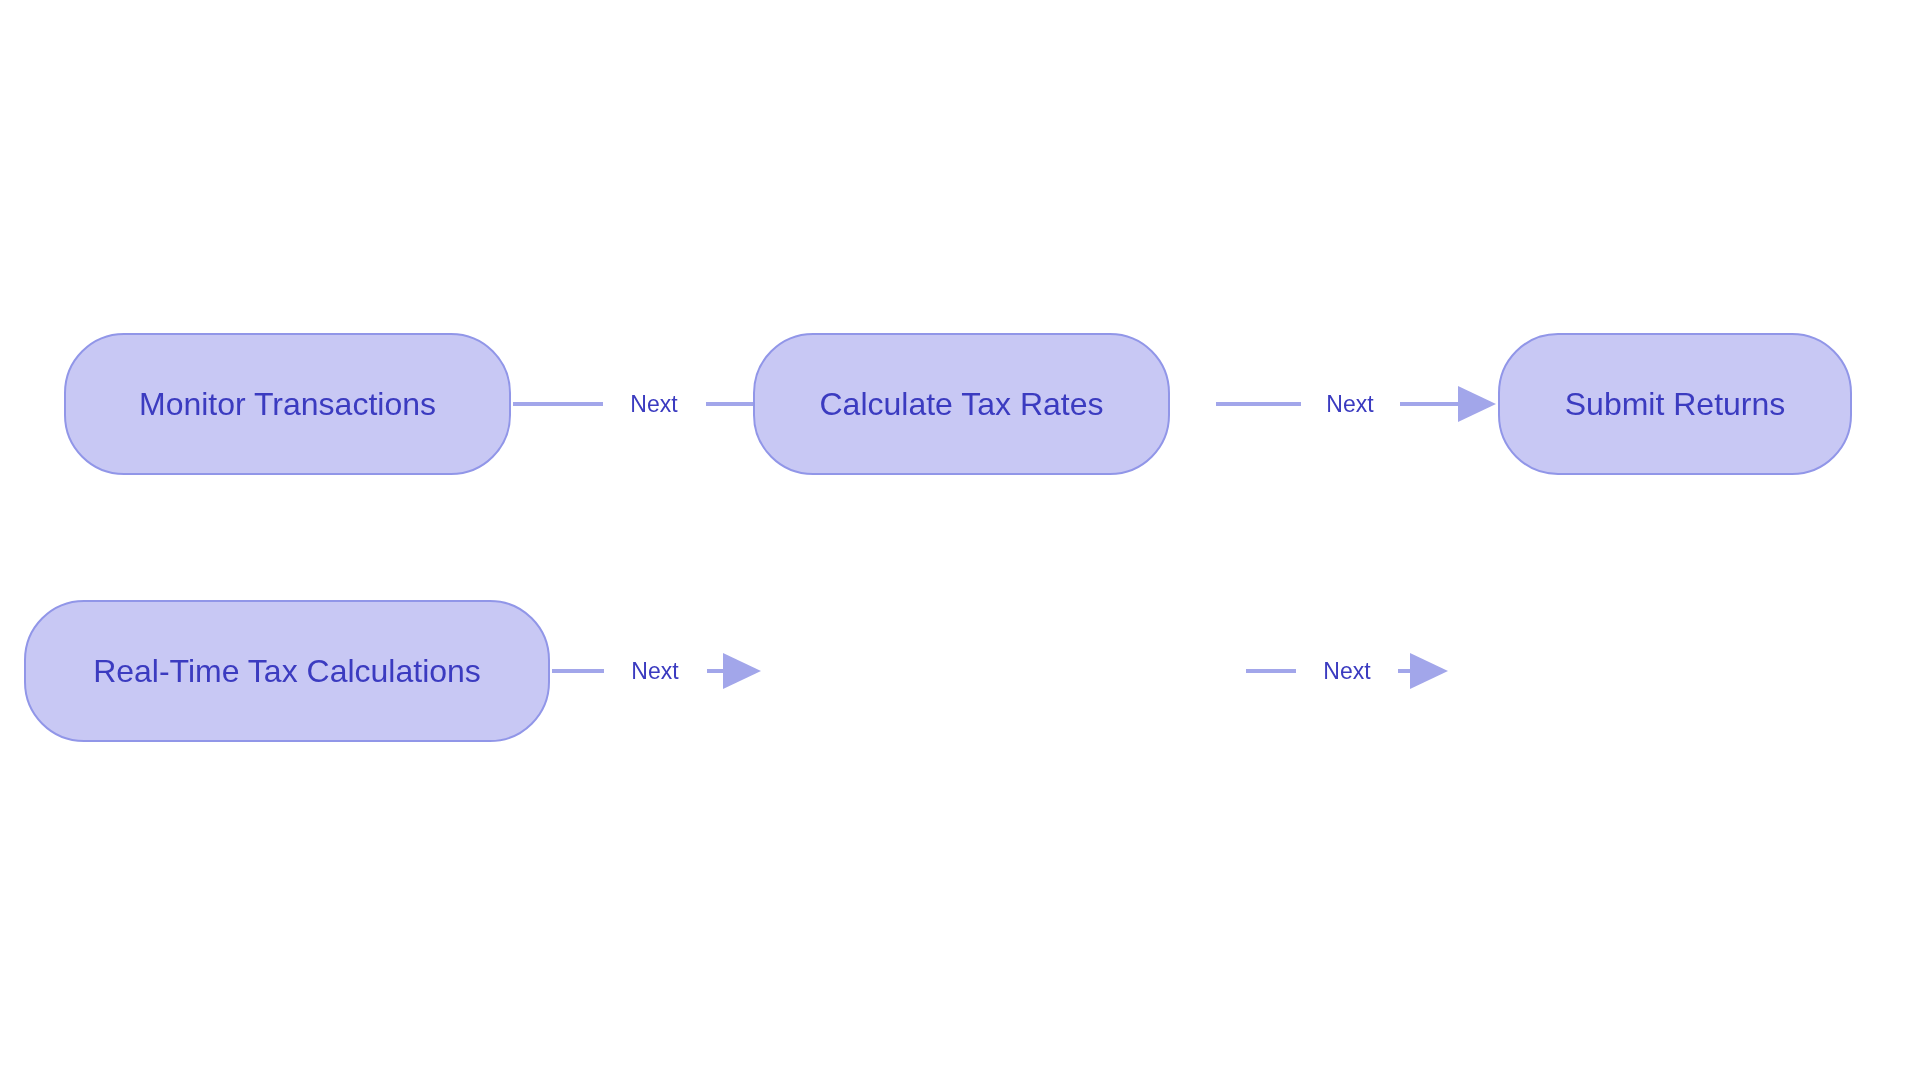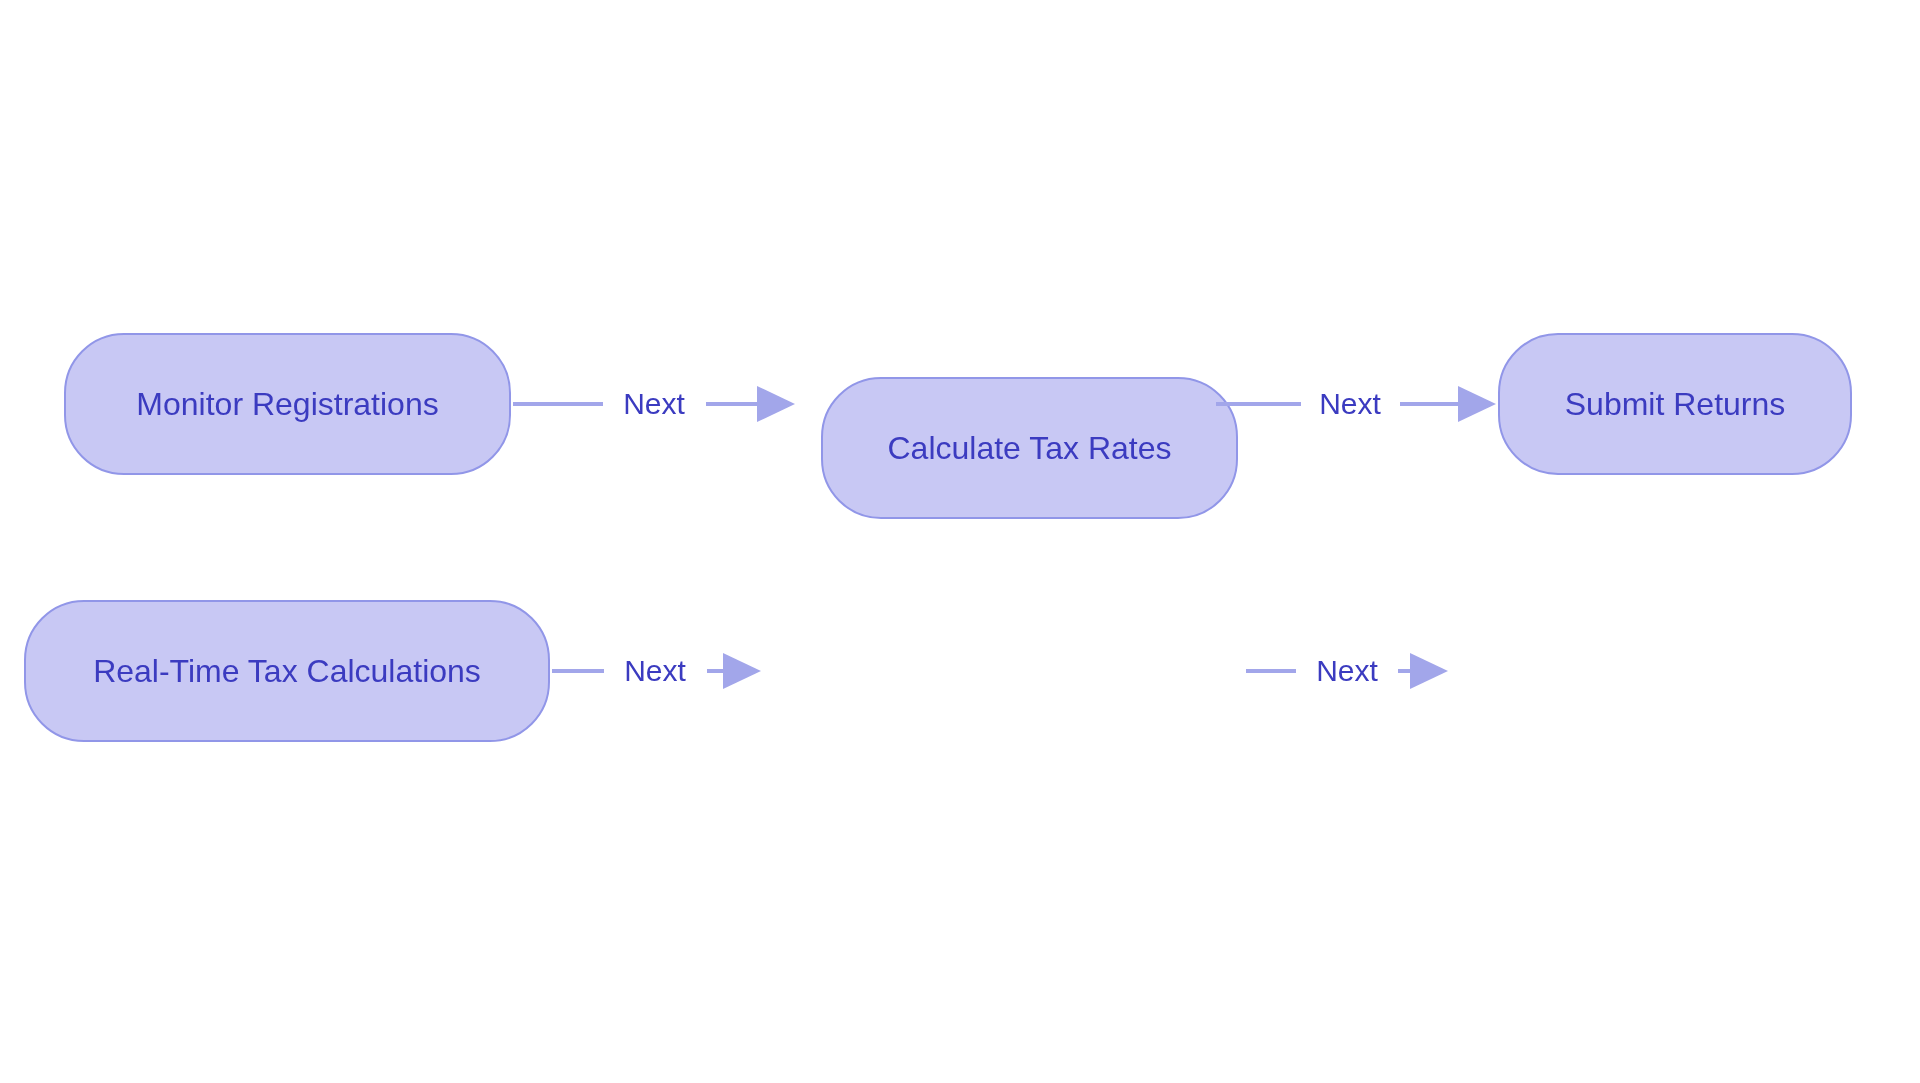--- a/index.html
+++ b/index.html
@@ -40,38 +40,38 @@
     height: 0;
     border-top: 18px solid transparent;
     border-bottom: 18px solid transparent;
     border-left: 38px solid #a2a6ea;
   }
   .edge-label {
     position: absolute;
     transform: translate(-50%, -50%);
     background: #ffffff;
     color: #3b3bc0;
-    font-size: 30px;
+    font-size: 23px;
     padding: 0 3px;
     white-space: nowrap;
   }
 </style>
 </head>
 <body>
 
 <div class="canvas">
 
-  <div class="node" style="left:64px; top:333px; width:447px;">Monitor Registrations</div>
+  <div class="node" style="left:64px; top:333px; width:447px;">Monitor Transactions</div>
 
   <div class="edge-line" style="left:513px; top:402px; width:90px;"></div>
   <span class="edge-label" style="left:654px; top:404px;">Next</span>
   <div class="edge-line" style="left:706px; top:402px; width:54px;"></div>
   <div class="arrowhead" style="left:757px; top:386px;"></div>
 
-  <div class="node" style="left:821px; top:333px; width:417px;margin-top:44px;">Calculate Tax Rates</div>
+  <div class="node" style="left:753px; top:333px; width:417px;">Calculate Tax Rates</div>
 
   <div class="edge-line" style="left:1216px; top:402px; width:85px;"></div>
   <span class="edge-label" style="left:1350px; top:404px;">Next</span>
   <div class="edge-line" style="left:1400px; top:402px; width:58px;"></div>
   <div class="arrowhead" style="left:1458px; top:386px;"></div>
 
   <div class="node" style="left:24px; top:600px; width:526px;">Real-Time Tax Calculations</div>
 
   <div class="node" style="left:1498px; top:333px; width:354px;">Submit Returns</div>
 

